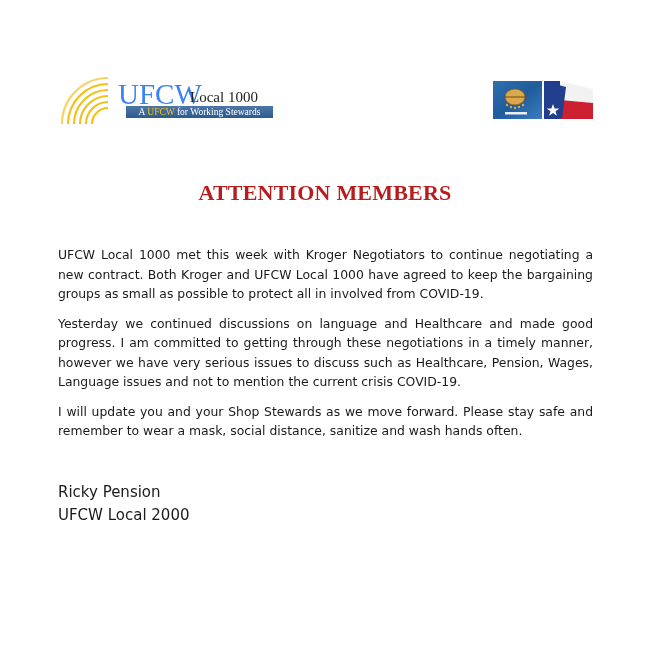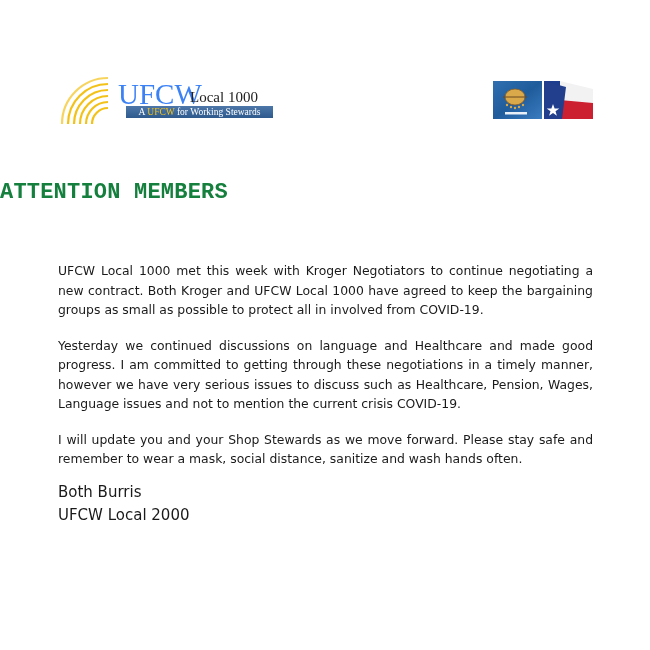--- a/index.html
+++ b/index.html
@@ -78,39 +78,39 @@
       width: 49px;
       height: 38px;
       position: relative;
       overflow: hidden;
     }
     .headline {
       position: absolute;
       left: 0;
       top: 180px;
       width: 650px;
-      text-align: left;
-      font-family: Liberation Mono, monospace;
+      text-align: center;
+      font-family: Liberation Serif, serif;
       font-weight: bold;
       font-size: 22px;
-      color: #15803d;
+      color: #b91c1c;
       letter-spacing: 0.2px;
     }
     .body-text {
       position: absolute;
       left: 58px;
       top: 245px;
       width: 535px;
       font-family: "DejaVu Sans", "Liberation Sans", sans-serif;
       font-size: 12.4px;
       line-height: 19.5px;
       color: #1a1a1a;
     }
     .body-text p {
-      margin: 16px 0 10px 0;
+      margin: 0 0 10px 0;
       text-align: justify;
     }
     .signature {
       position: absolute;
       left: 58px;
       top: 481px;
       font-family: "DejaVu Sans", "Liberation Sans", sans-serif;
       font-size: 15px;
       line-height: 23px;
       color: #1a1a1a;
@@ -170,15 +170,15 @@
 
 <div class="headline">ATTENTION MEMBERS</div>
 
 <div class="body-text">
   <p>UFCW Local 1000 met this week with Kroger Negotiators to continue negotiating a new contract. Both Kroger and UFCW Local 1000 have agreed to keep the bargaining groups as small as possible to protect all in involved from COVID-19.</p>
   <p>Yesterday we continued discussions on language and Healthcare and made good progress. I am committed to getting through these negotiations in a timely manner, however we have very serious issues to discuss such as Healthcare, Pension, Wages, Language issues and not to mention the current crisis COVID-19.</p>
   <p>I will update you and your Shop Stewards as we move forward.  Please stay safe and remember to wear a mask, social distance, sanitize and wash hands often.</p>
 </div>
 
 <div class="signature">
-  <div>Both Burris</div>
+  <div>Ricky Pension</div>
   <div>UFCW Local 2000</div>
 </div>
 
 </body></html>

